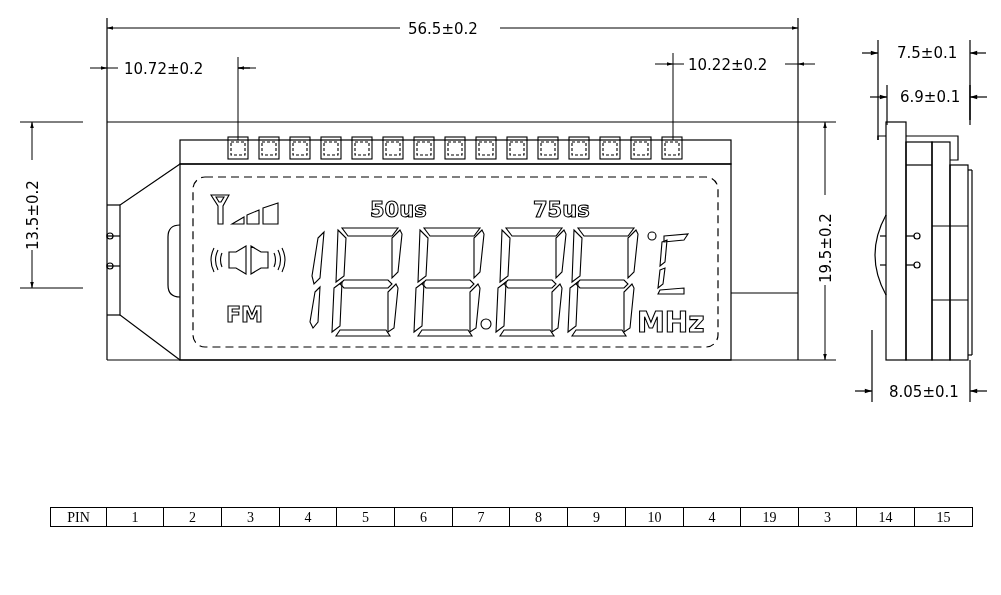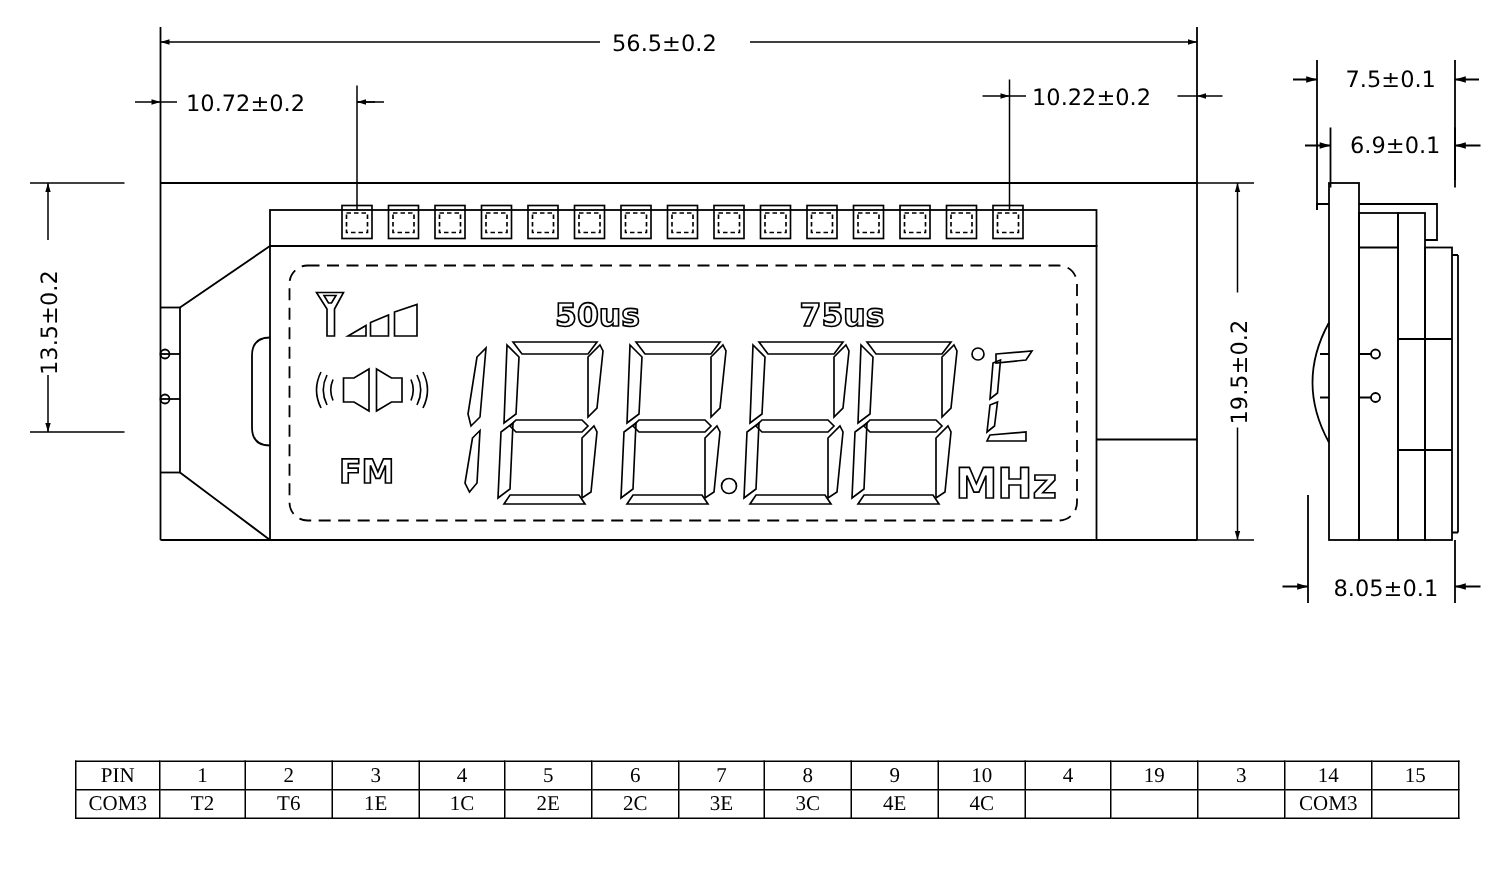--- a/index.html
+++ b/index.html
@@ -293,32 +293,14 @@
     <td>7</td>
     <td>8</td>
     <td>9</td>
     <td>10</td>
     <td>4</td>
     <td>19</td>
     <td>3</td>
     <td>14</td>
     <td>15</td>
   </tr>
-  <tr>
-    <td>COM3</td>
-    <td>T2</td>
-    <td>T6</td>
-    <td>1E</td>
-    <td>1C</td>
-    <td>2E</td>
-    <td>2C</td>
-    <td>3E</td>
-    <td>3C</td>
-    <td>4E</td>
-    <td>4C</td>
-    <td></td>
-    <td></td>
-    <td></td>
-    <td>COM3</td>
-    <td></td>
-  </tr>
 </tbody>
   </table>
 
 </body></html>

